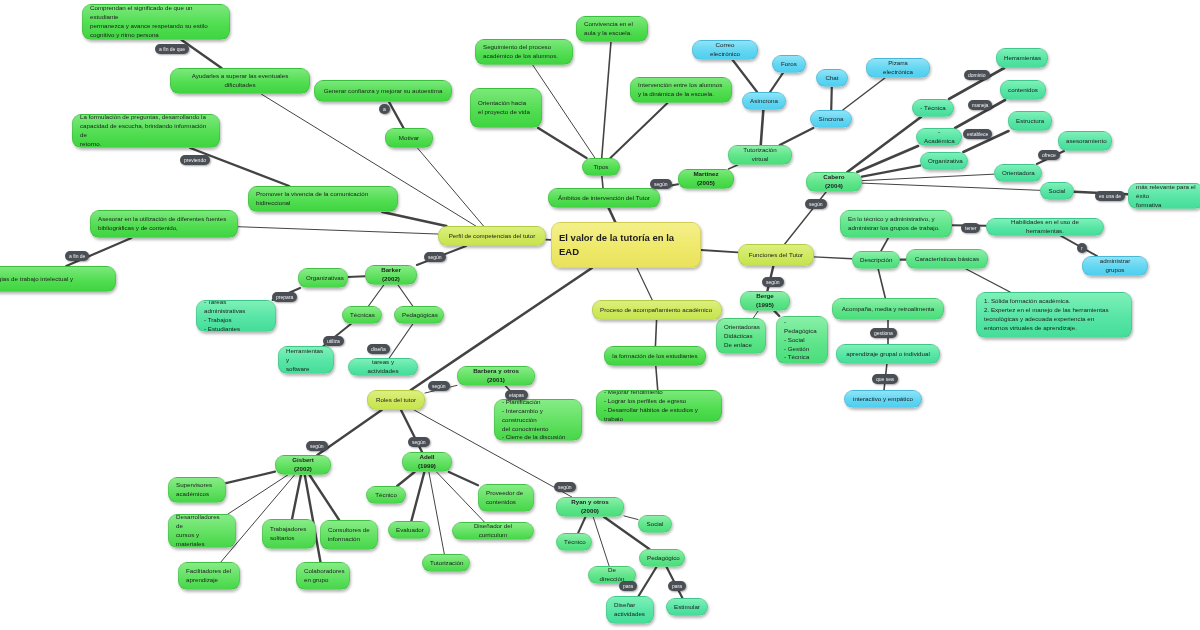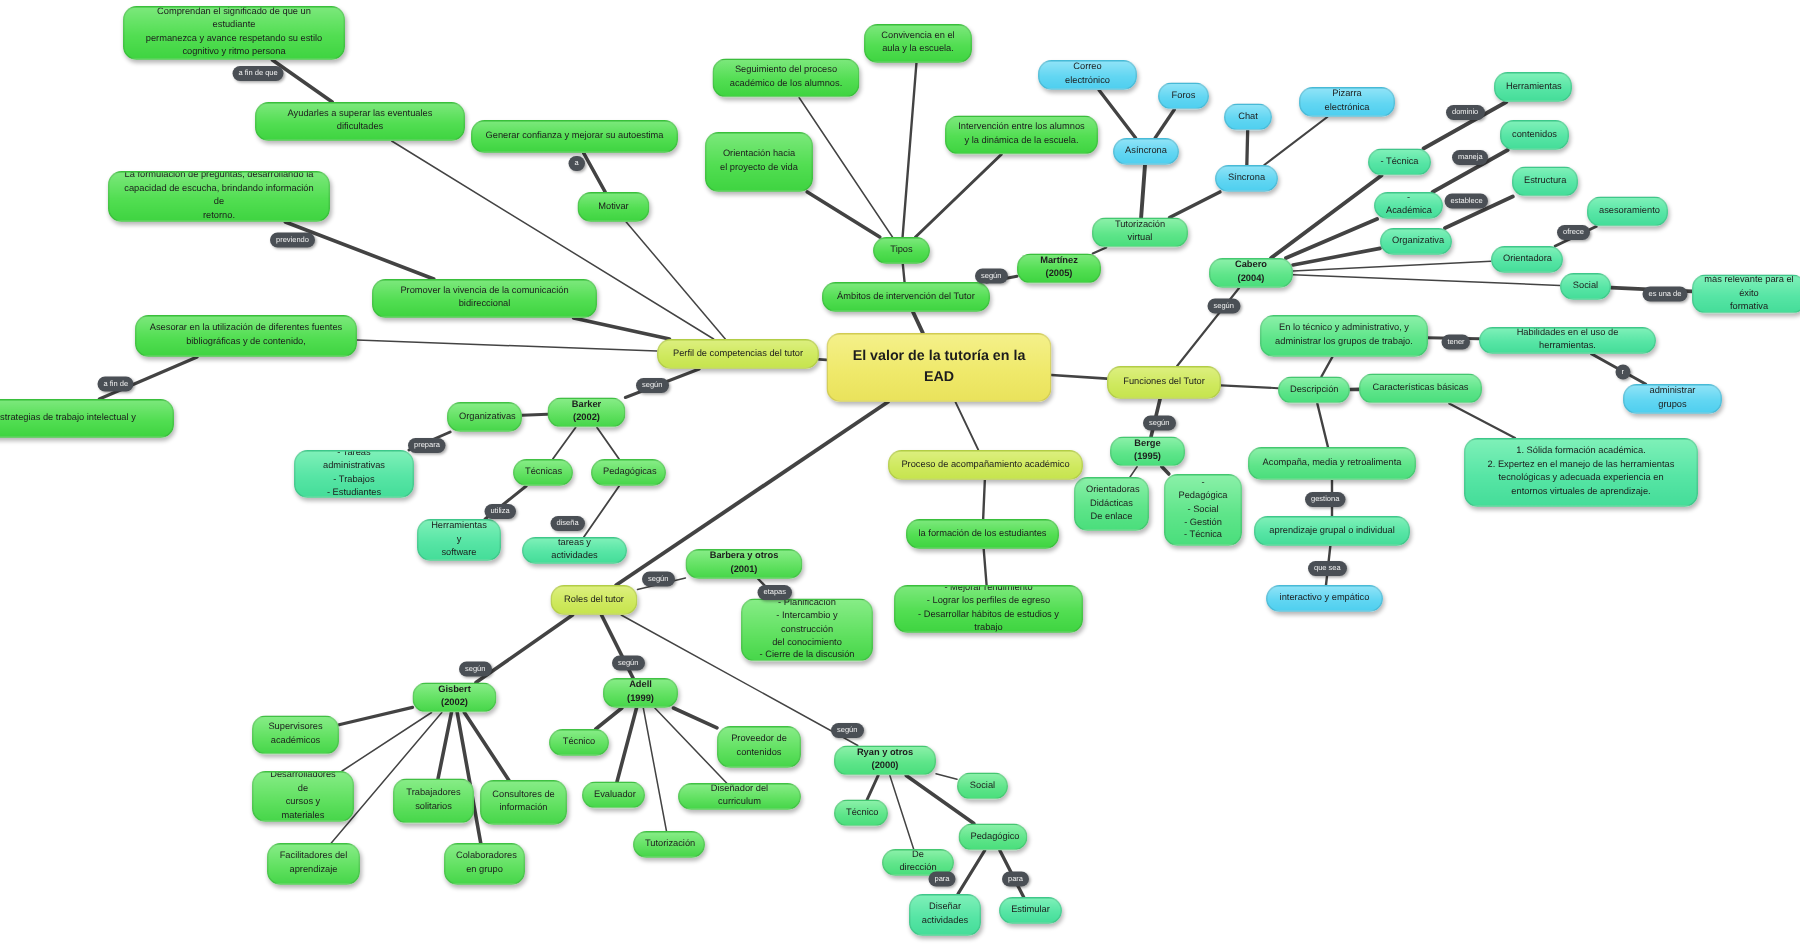--- a/index.html
+++ b/index.html
@@ -16,21 +16,21 @@
     line-height:1.45;
     color:#1d1d1d;
     display:flex;
     align-items:center;
     justify-content:center;
     text-align:center;
     box-shadow:1px 2px 3px rgba(0,0,0,0.28);
     border:1px solid rgba(0,0,0,0.10);
     overflow:hidden;
   }
-  .node.left{justify-content:flex-start;text-align:center;}
+  .node.left{justify-content:flex-start;text-align:left;}
   .node .txt{white-space:pre-line;display:block;width:100%;}
 
   
   .g-center{background:linear-gradient(180deg,#f4f08a 0%,#efe96b 55%,#e9e25c 100%);}
   .g-yellowgreen{background:linear-gradient(180deg,#dcef7e 0%,#cfe95f 55%,#c6e44e 100%);}
   .g-green{background:linear-gradient(180deg,#7be87b 0%,#52de52 55%,#3fd441 100%);}
   .g-green2{background:linear-gradient(180deg,#86ec86 0%,#5fe05f 60%,#47d64a 100%);}
   .g-mint{background:linear-gradient(180deg,#7ef0b8 0%,#57e5a5 55%,#45dd99 100%);}
   .g-cyan{background:linear-gradient(180deg,#8fe3f7 0%,#62d6f2 55%,#4fcfef 100%);}
   .g-gm{background:linear-gradient(180deg,#8af0a8 0%,#5fe58a 55%,#4ade7c 100%);}

